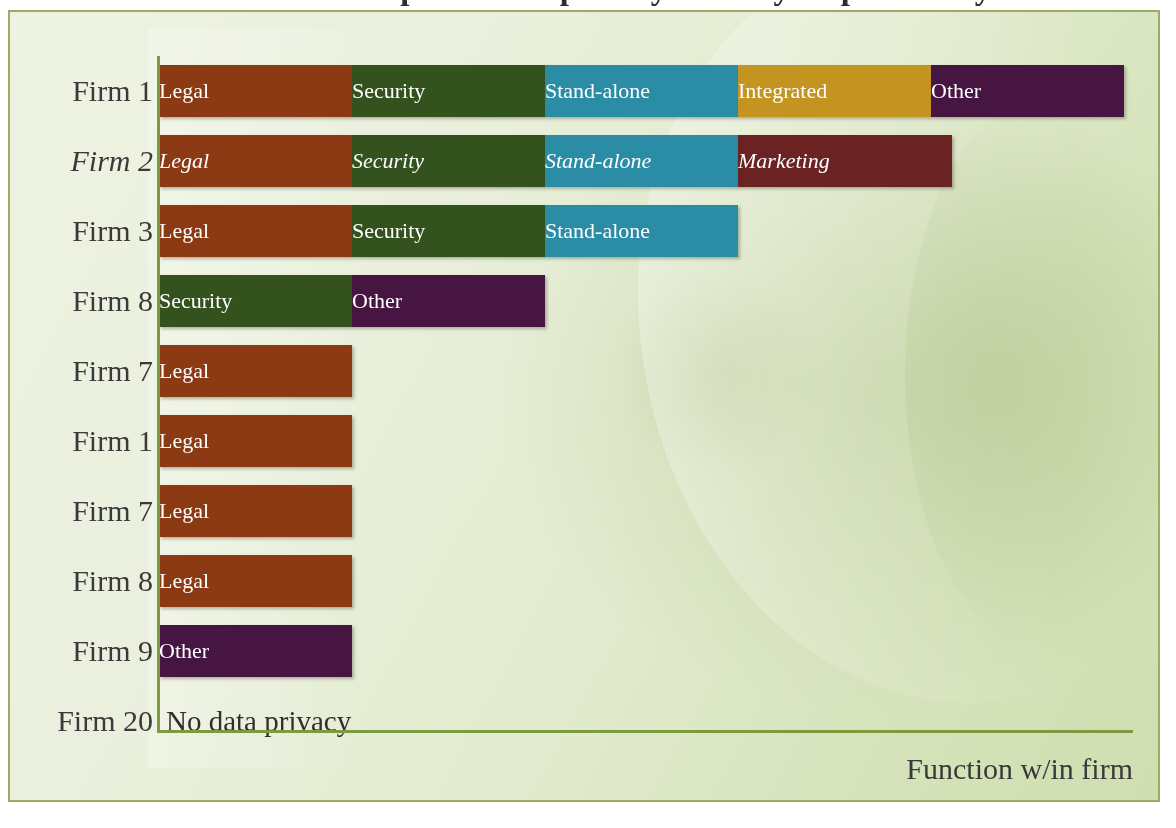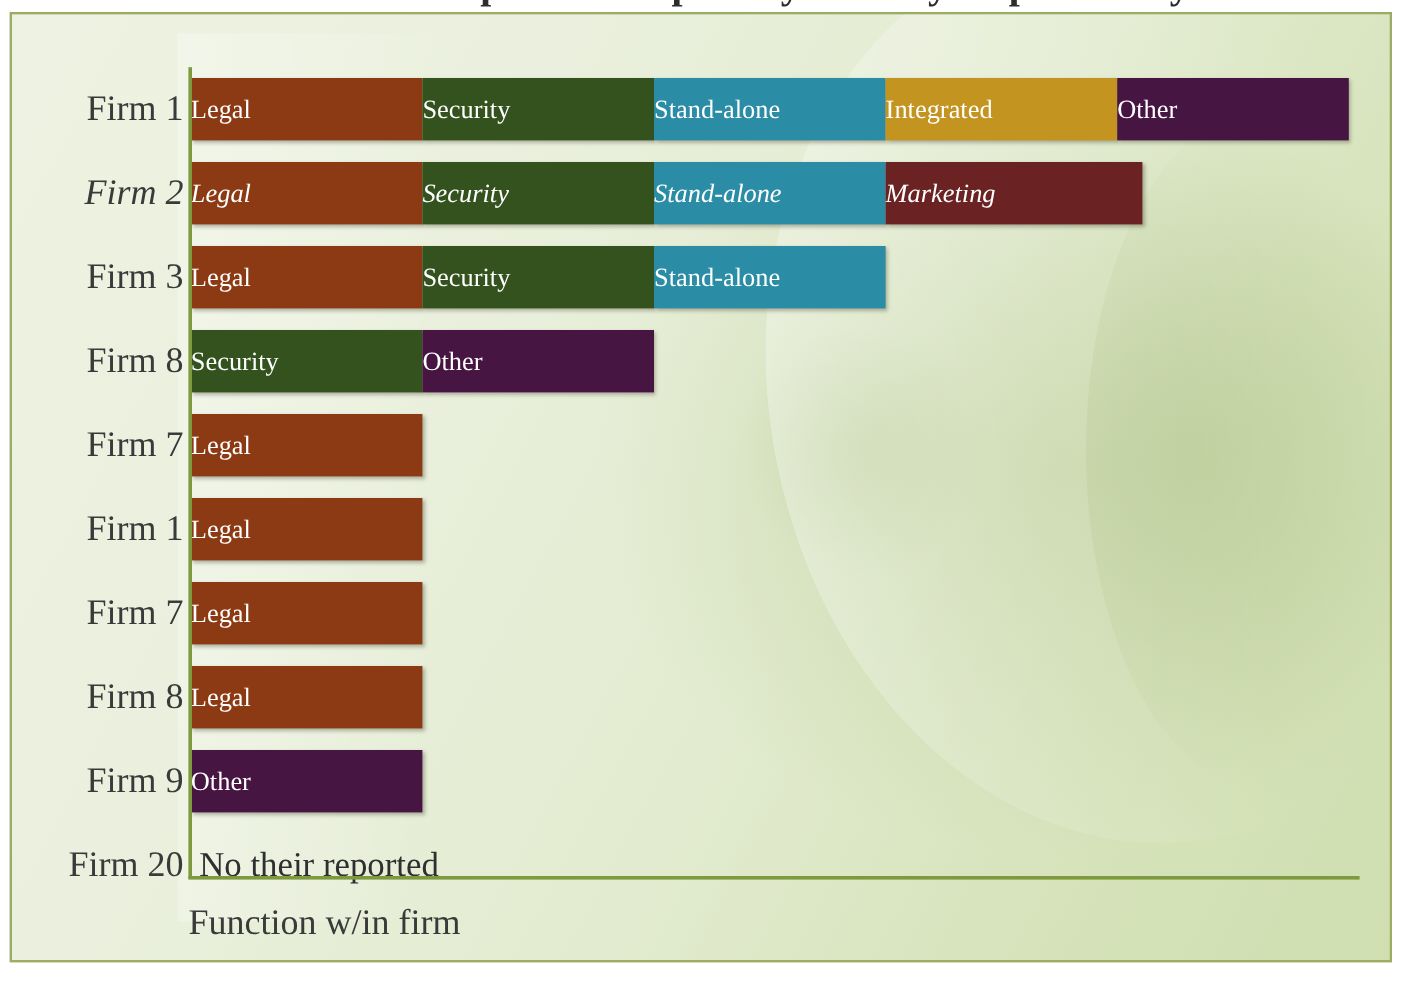--- a/index.html
+++ b/index.html
@@ -156,21 +156,21 @@
     width: 976px;
     height: 3px;
     background: #7E9A3E;
     z-index: 4;
   }
   #x-axis-title {
     position: absolute;
     left: 147px;
     top: 740px;
     width: 976px;
-    text-align: left;
+    text-align: right;
     font-size: 30px;
     color: #3a3a3a;
     white-space: nowrap;
   }
 </style>
 </head>
 <body>
 
 <div id="slide">
 
@@ -211,21 +211,21 @@
         <div class="row" style="top: 534px;">
           <div class="row-label">Firm 8</div>
           <div class="bars"><div class="seg" style="width: 193px; background: rgb(140, 58, 20);">Legal</div></div>
         </div>
         <div class="row" style="top: 604px; text-decoration: underline;">
           <div class="row-label">Firm 9</div>
           <div class="bars"><div class="seg" style="width: 193px; background: rgb(71, 21, 66);">Other</div></div>
         </div>
         <div class="row" style="top: 674px;">
           <div class="row-label">Firm 20</div>
-          <div class="nodata">No their reported</div>
+          <div class="nodata">No data privacy</div>
         </div>
       </div>
 
     <div id="y-axis"></div>
     <div id="x-axis"></div>
     <div id="x-axis-title">Function w/in firm</div>
   </div>
 </div>
 
 <div id="title">Where do firms place their privacy/security responsibility?</div>

